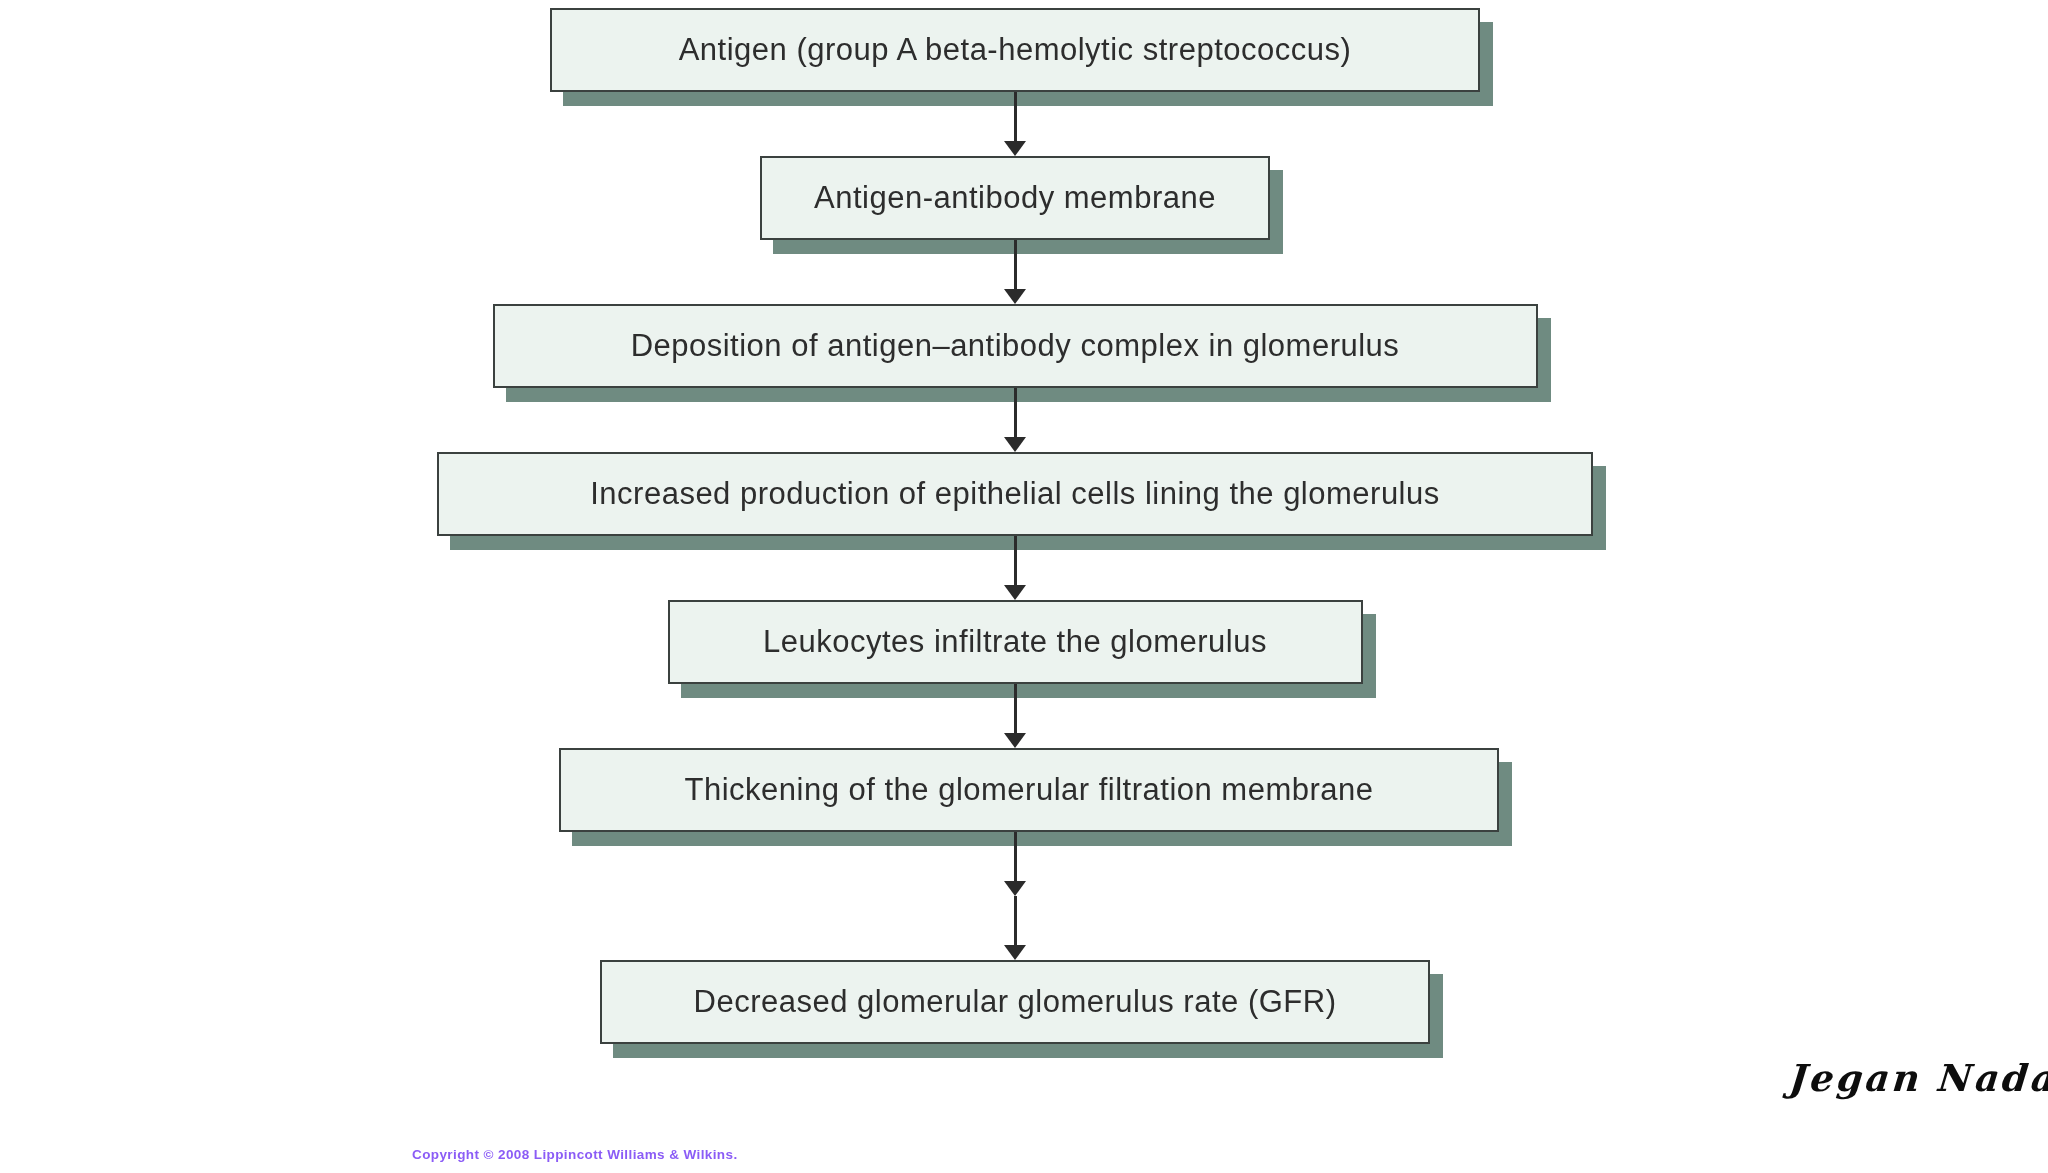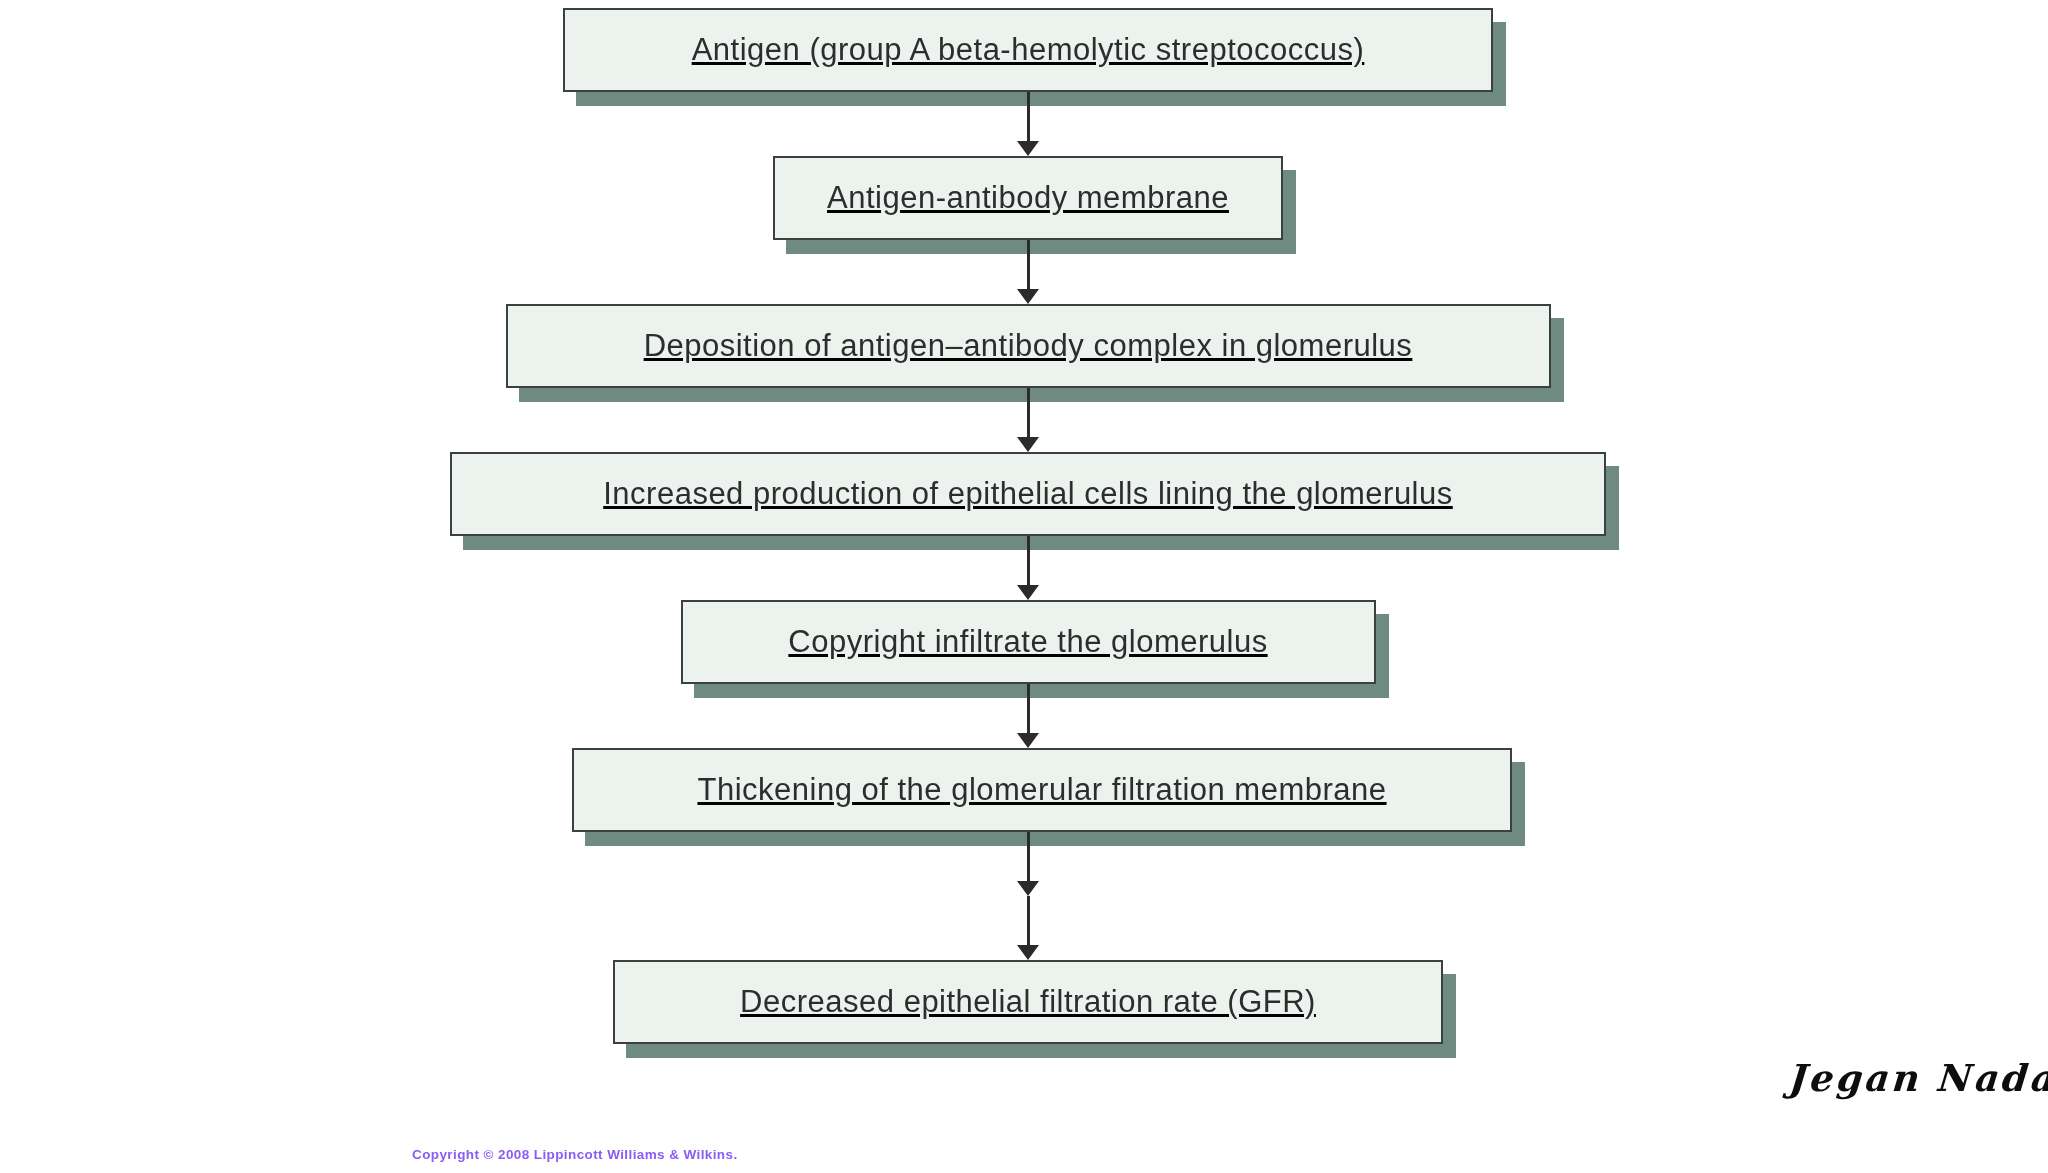--- a/index.html
+++ b/index.html
@@ -10,27 +10,26 @@
   .canvas {
     position: relative;
     width: 2048px;
     height: 1173px;
     background: #ffffff;
     overflow: hidden;
     font-family: "Liberation Sans", sans-serif;
   }
   .flow {
     position: absolute;
-    left: 16px;
+    left: 3px;
     top: 8px;
     width: 2024px;           
     display: flex;
     flex-direction: column;
     align-items: center;
-    text-decoration: underline;
   }
   .box {
     box-sizing: border-box;
     height: 84px;
     display: flex;
     align-items: center;
     justify-content: center;
     background: #ecf3ef;
     border: 2px solid #3b413f;
     box-shadow: 13px 14px 0 0 #6f8b81;
@@ -127,21 +126,21 @@
     <div class="box s4">
       <span>Increased production of epithelial cells lining the glomerulus</span>
     </div>
 
     <div class="arrow">
       <div class="line"></div>
       <div class="head"></div>
     </div>
 
     <div class="box s5">
-      <span>Copyright infiltrate the glomerulus</span>
+      <span>Leukocytes infiltrate the glomerulus</span>
     </div>
 
     <div class="arrow">
       <div class="line"></div>
       <div class="head"></div>
     </div>
 
     <div class="box s6">
       <span>Thickening of the glomerular filtration membrane</span>
     </div>
@@ -151,21 +150,21 @@
       <div class="head"></div>
     </div>
 
 
     <div class="arrow">
       <div class="line"></div>
       <div class="head"></div>
     </div>
 
     <div class="box s8">
-      <span>Decreased epithelial filtration rate (GFR)</span>
+      <span>Decreased glomerular glomerulus rate (GFR)</span>
     </div>
 
   </div>
 
   <div class="copyright">Copyright © 2008 Lippincott Williams &amp; Wilkins.</div>
 
   <div class="signature">Jegan  Nadar</div>
 
 </div>
 

